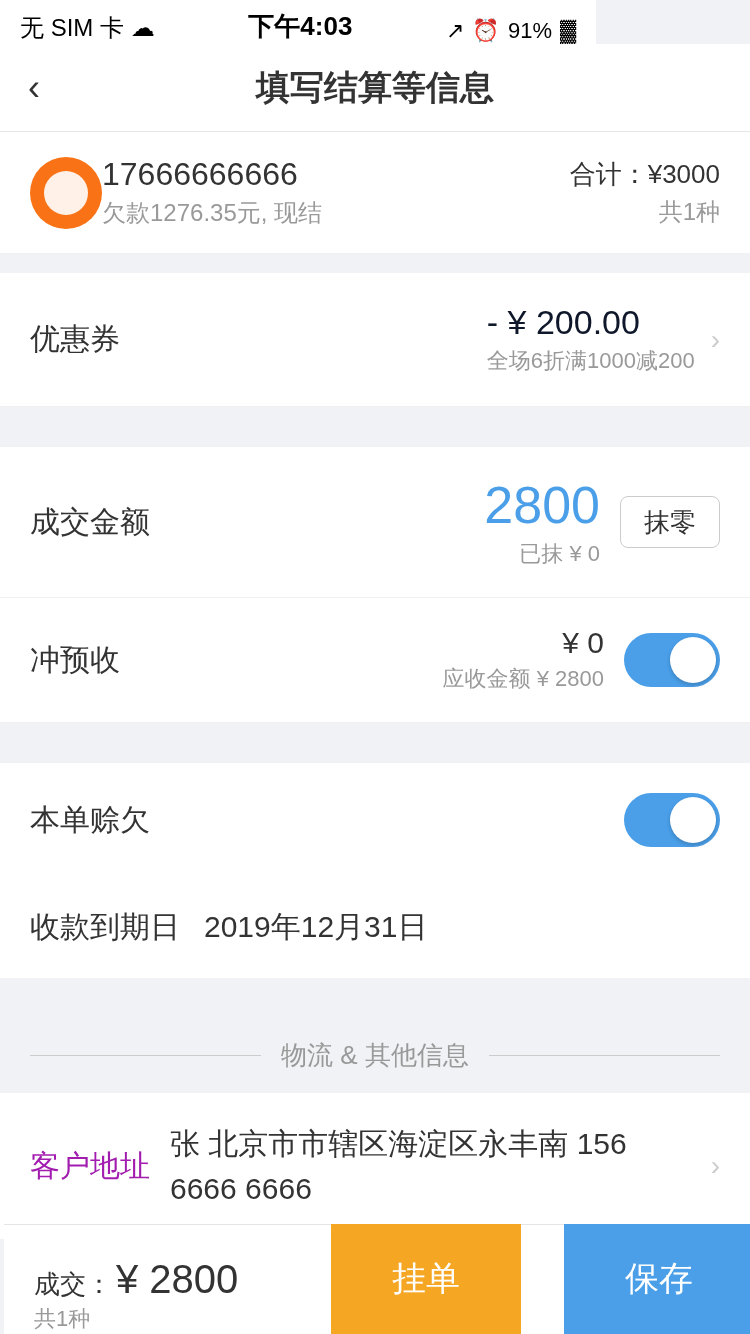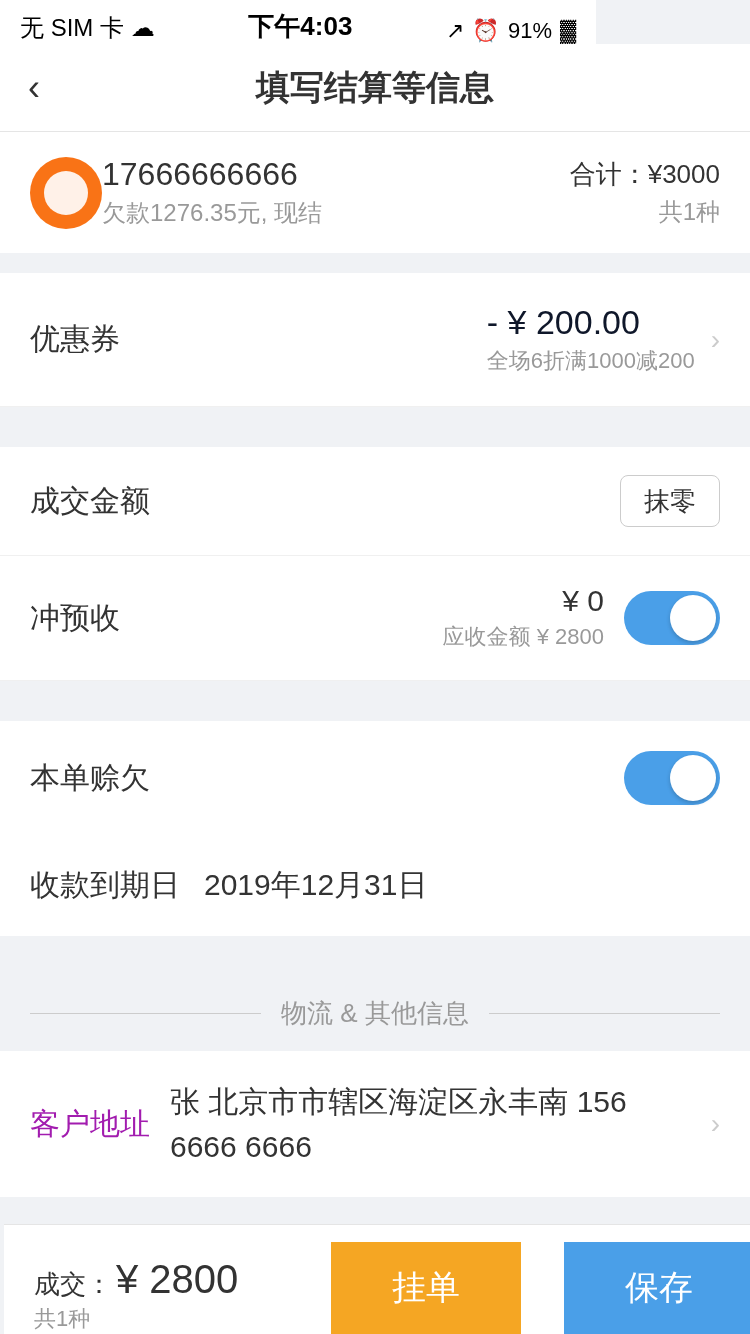--- a/index.html
+++ b/index.html
@@ -249,21 +249,21 @@
       gap: 43px;
     }
     .bottom-summary {
       flex: 1;
       padding: 0 30px;
     }
     .bottom-deal { font-size: 26px; color: #333; }
     .bottom-amount { font-size: 40px; color: #333; font-weight: 500; }
     .bottom-count { font-size: 22px; color: #999; margin-top: 2px; }
     .bottom-btn {
-      height: 92px;
+      height: 110px;
       width: 190px;
       display: flex;
       align-items: center;
       justify-content: center;
       font-size: 34px;
       color: #fff;
       font-weight: 500;
       cursor: pointer;
     }
     .btn-pending { background: #f5a623; }
@@ -322,20 +322,24 @@
       </div>
     </div>
   </div>
 
   <div class="divider"></div>
 
   <div class="section">
     <div class="amount-row">
       <div class="row-label">成交金额</div>
       <div class="amount-right">
+        <div>
+          <div class="amount-value">2800</div>
+          <div class="amount-sub">已抹  ¥ 0</div>
+        </div>
         <div class="round-btn">抹零</div>
       </div>
     </div>
 
     <div class="prerecv-row">
       <div class="row-label">冲预收</div>
       <div class="prerecv-right">
         <div class="prerecv-values">
           <div class="prerecv-amount">¥ 0</div>
           <div class="prerecv-sub">应收金额 ¥ 2800</div>

